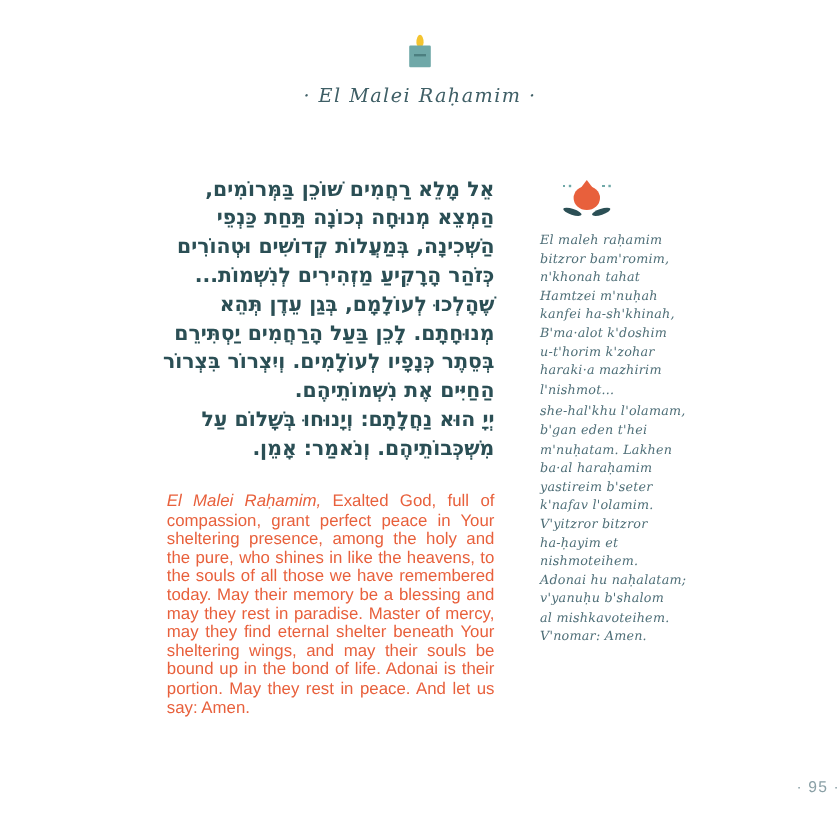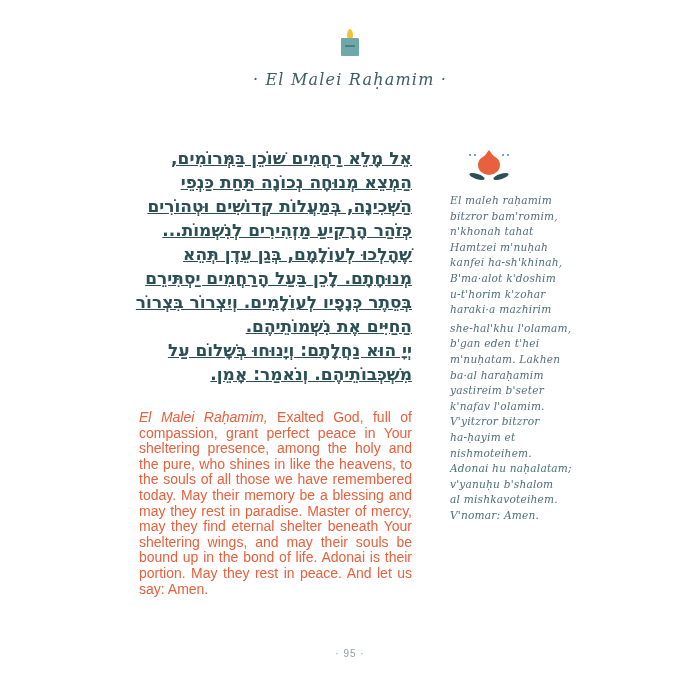--- a/index.html
+++ b/index.html
@@ -75,21 +75,20 @@
       top: 146px;
       left: 150px;
       width: 262px;
       direction: rtl;
       text-align: right;
       font-family: "DejaVu Sans", sans-serif;
       font-weight: bold;
       font-size: 17px;
       line-height: 24px;
       color: #2b4f55;
-      text-decoration: underline;
     }
     .hebrew .line {
       display: block;
       white-space: nowrap;
     }
 
     
     .english {
       position: absolute;
       top: 410px;
@@ -176,23 +175,23 @@
       display: block;
       height: 3px;
     }
 
     
     .page-number {
       position: absolute;
       top: 648px;
       left: 0;
       right: 0;
-      text-align: center;
+      text-align: right;
       font-family: "Liberation Sans", sans-serif;
-      font-size: 10px;
+      font-size: 13px;
       color: #8aa0a6;
       letter-spacing: 1px;
     }
   </style>
 </head>
 <body>
 
 <div class="page">
 
   <div class="header">
@@ -230,20 +229,21 @@
     </div>
     <div class="translit">
       <span class="line">El maleh raḥamim</span>
       <span class="line">bitzror bam'romim,</span>
       <span class="line">n'khonah tahat</span>
       <span class="line">Hamtzei m'nuḥah</span>
       <span class="line">kanfei ha-sh'khinah,</span>
       <span class="line">B'ma·alot k'doshim</span>
       <span class="line">u-t'horim k'zohar</span>
       <span class="line">haraki·a mazhirim</span>
+      <span class="line">l'nishmot...</span>
       <span class="gap"></span>
       <span class="line">she-hal'khu l'olamam,</span>
       <span class="line">b'gan eden t'hei</span>
       <span class="line">m'nuḥatam. Lakhen</span>
       <span class="line">ba·al haraḥamim</span>
       <span class="line">yastireim b'seter</span>
       <span class="line">k'nafav l'olamim.</span>
       <span class="line">V'yitzror bitzror</span>
       <span class="line">ha-ḥayim et</span>
       <span class="line">nishmoteihem.</span>

